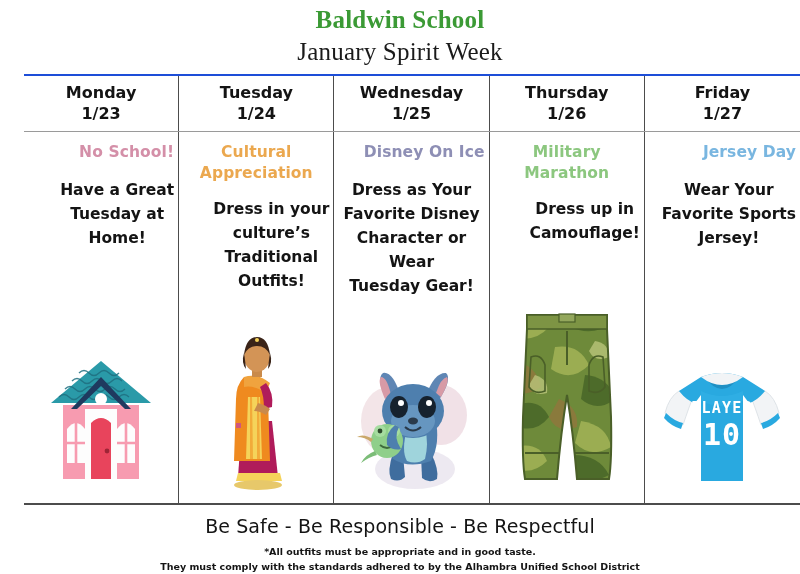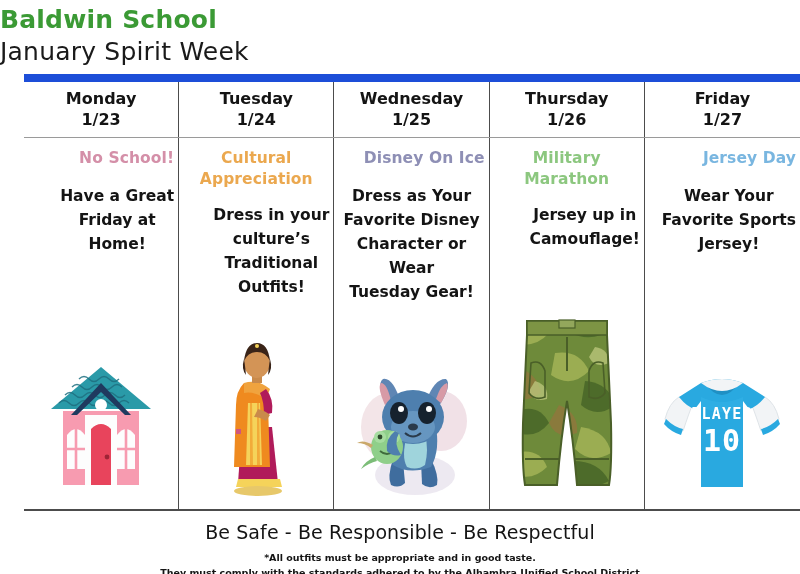--- a/index.html
+++ b/index.html
@@ -19,43 +19,44 @@
     width: 800px;
     height: 574px;
     position: relative;
     box-sizing: border-box;
     display: flex;
     flex-direction: column;
   }
 
   
   .header {
-    text-align: left;
+    text-align: center;
     padding-top: 6px;
+    font-family: Liberation Serif, serif;
   }
   .school-name {
     font-size: 25px;
     font-weight: 700;
     color: #3b9a35;
     line-height: 1.15;
     letter-spacing: 0.2px;
   }
   .week-title {
     font-size: 25px;
     font-weight: 400;
     color: #1a1a1a;
     line-height: 1.25;
     margin-top: 1px;
     letter-spacing: 0.2px;
   }
 
   
   .grid {
     margin-top: 7px;
-    border-top: 8px solid #1d4ed8;
+    border-top: 2px solid #1d4ed8;
     border-bottom: 2px solid #4c4c4c;
     display: flex;
     flex-direction: column;
     flex: 0 0 auto;
     margin-left: 24px;
   }
   .row {
     display: flex;
     width: 100%;
   }
@@ -174,21 +175,21 @@
         <div class="day-date">1/27</div>
       </div>
     </div>
 
     <div class="row body">
 
       <div class="cell">
         <div class="theme" style="color: rgb(212, 143, 168);">No School!</div>
         <div class="desc">
             <div>Have a Great</div>
-            <div>Friday at</div>
+            <div>Tuesday at</div>
             <div>Home!</div>
           </div>
         <div class="art">
           <svg width="112" height="150" viewBox="0 0 112 150" aria-hidden="true">
 
             <rect x="18" y="58" width="76" height="74" fill="#f79bb0"></rect>
 
             <path d="M56 14 L106 56 L6 56 Z" fill="#2a9aa8"></path>
             <g stroke="#1f6f80" stroke-width="1.4" fill="none" opacity="0.85">
               <path d="M14 50 q5 -5 10 0 q5 5 10 0 q5 -5 10 0 q5 5 10 0 q5 -5 10 0 q5 5 10 0 q5 -5 10 0"></path>
@@ -300,21 +301,21 @@
             <path d="M26 82 q-10 4 -14 12 q8 -6 16 -8 Z" fill="#7cbd78"></path>
 
             <path d="M46 56 q-10 8 -8 20 q6 6 14 4 q-8 -12 -2 -22 Z" fill="#4e7fae"></path>
           </svg>
         </div>
       </div>
 
       <div class="cell">
         <div class="theme" style="color: rgb(140, 199, 127);">Military Marathon</div>
         <div class="desc">
-            <div>Jersey up in</div>
+            <div>Dress up in</div>
             <div>Camouflage!</div>
           </div>
         <div class="art">
           <svg width="112" height="196" viewBox="0 0 112 196" aria-hidden="true">
             <defs>
               <clipPath id="shortsClip">
                 <path d="M16 14 h80 v14 q2 48 4 88 q1 44 -2 62 h-32 q-4 -48 -10 -84 q-6 36 -10 84 h-32 q-3 -18 -2 -62 q2 -40 4 -88 Z"></path>
               </clipPath>
             </defs>
             <g clip-path="url(#shortsClip)">

